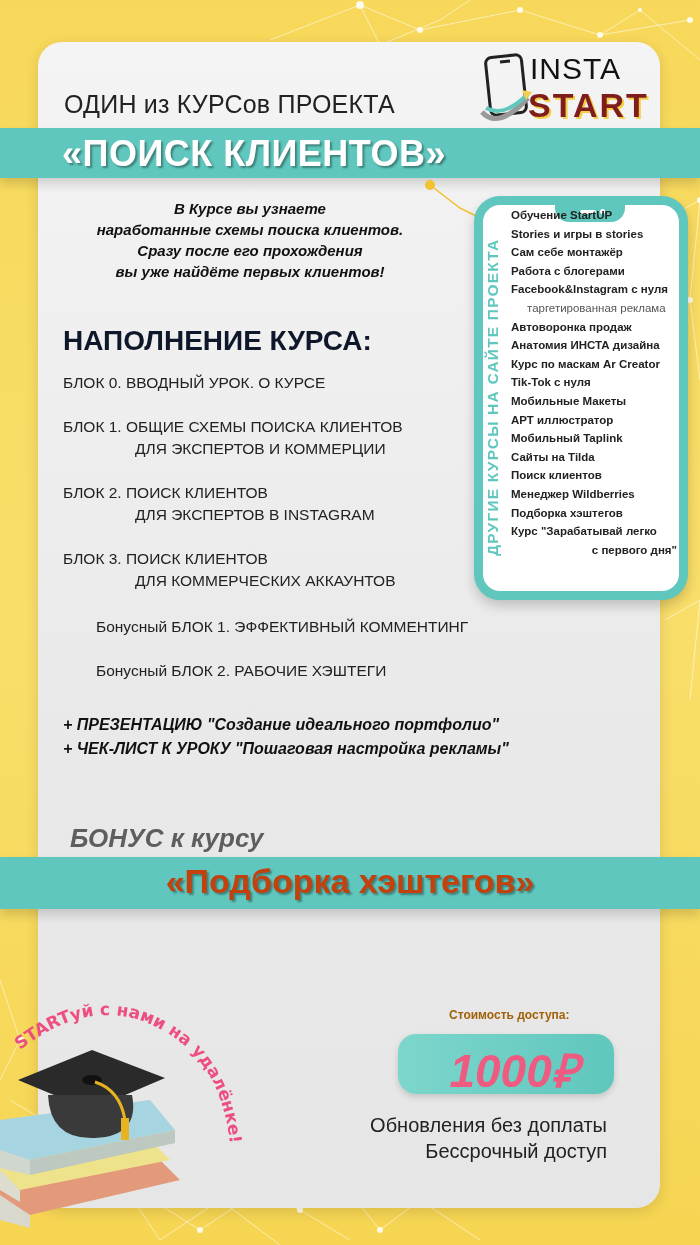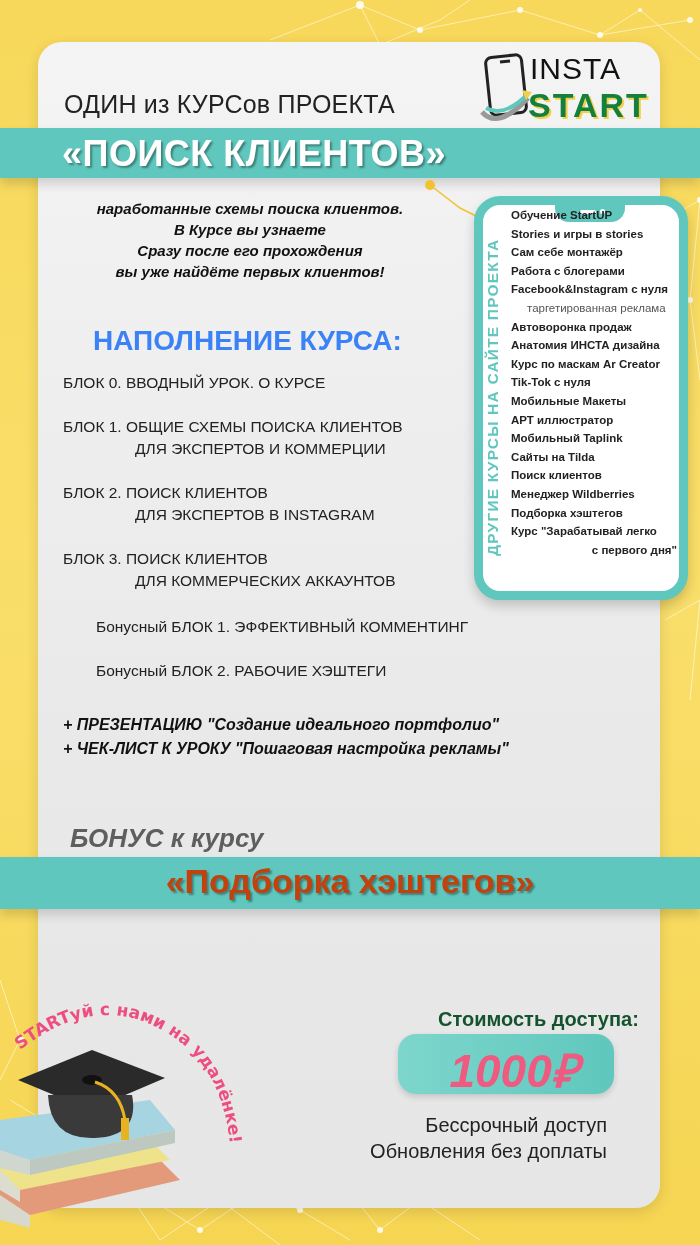--- a/index.html
+++ b/index.html
@@ -15,41 +15,41 @@
     background: linear-gradient(180deg, #f4f4f4 0%, #e9e9e9 60%, #e6e6e6 100%);
     border-radius: 24px;
     box-shadow: 0 4px 14px rgba(0,0,0,0.12);
   }
   .top-line {
     position: absolute; left: 64px; top: 90px;
     font-size: 25px; color: #222; letter-spacing: 0.2px;
   }
   .logo { position: absolute; left: 478px; top: 52px; width: 180px; height: 80px; }
   .logo-insta { position: absolute; left: 52px; top: 0; font-size: 30px; color: #111; letter-spacing: 1px; }
-  .logo-start { position: absolute; left: 50px; top: 34px; font-size: 34px; font-weight: bold; color: #15803d; letter-spacing: 2px; text-shadow: 2px 2px 0 #f3d04a; }
+  .logo-start { position: absolute; left: 50px; top: 34px; font-size: 34px; font-weight: bold; color: #7f1d1d; letter-spacing: 2px; text-shadow: 2px 2px 0 #f3d04a; }
   .band {
     position: absolute; left: 0; width: 700px; background: #5fc7bd;
     box-shadow: 0 6px 10px rgba(0,0,0,0.15);
   }
   .band-1 { top: 128px; height: 50px; }
   .band-1-text {
     position: absolute; left: 62px; top: 133px; font-size: 36px; font-weight: bold; color: #fff;
     text-shadow: 2px 2px 2px rgba(0,0,0,0.35); letter-spacing: 0.5px;
   }
   .band-2 { top: 857px; height: 52px; }
   .band-2-text {
     position: absolute; left: 0; width: 700px; text-align: center; top: 862px;
     font-size: 34px; font-weight: bold; color: #c2410c; text-shadow: 2px 2px 2px rgba(0,0,0,0.35);
   }
   .intro {
     position: absolute; left: 60px; top: 198px; width: 380px; text-align: center;
     font-size: 15px; font-weight: bold; font-style: italic; color: #111; line-height: 21px;
   }
   .section-title {
-    position: absolute; left: 63px; top: 325px; font-size: 28px; font-weight: bold; color: #3b82f6; margin-left: 30px;
+    position: absolute; left: 63px; top: 325px; font-size: 28px; font-weight: bold; color: #0f172a;
   }
   .blocks { position: absolute; left: 63px; top: 372px; width: 420px; }
   .block { font-size: 15.5px; color: #222; line-height: 22px; margin-bottom: 22px; }
   .block .indent { padding-left: 72px; display: block; }
   .bonus-block { position: absolute; left: 63px; font-size: 15.5px; color: #222; margin-left: 33px; }
   .extras { position: absolute; left: 63px; top: 713px; font-size: 16px; font-weight: bold; font-style: italic; color: #111; line-height: 24px; }
   .bonus-label { position: absolute; left: 70px; top: 823px; font-size: 26px; font-weight: bold; font-style: italic; color: #5e5e5e; }
   .phone {
     position: absolute; left: 474px; top: 196px; width: 214px; height: 404px;
     border: 9px solid #5fc7bd; border-radius: 26px; background: #fff;
@@ -60,21 +60,21 @@
   .notch-dot { position: absolute; left: 117px; top: 4px; width: 5px; height: 5px; background: #fff; border-radius: 50%; }
   .vertical-title {
     position: absolute; left: 484px; top: 556px; width: 340px; transform-origin: 0 0; transform: rotate(-90deg);
     font-size: 15.5px; font-weight: bold; color: #5fc7bd; letter-spacing: 1.2px; white-space: nowrap;
   }
   .course-list { position: absolute; left: 511px; top: 206px; width: 172px; }
   .course-item { font-size: 11.5px; font-weight: bold; color: #222; line-height: 18.6px; white-space: nowrap; }
   .course-item.sub { font-weight: normal; color: #555; padding-left: 16px; }
   .course-item.right { text-align: right; padding-right: 6px; }
   .connector { position: absolute; left: 0; top: 0; pointer-events: none; }
-  .price-label { position: absolute; left: 438px; top: 1008px; font-size: 20px; font-weight: bold; color: #14532d; }
+  .price-label { position: absolute; left: 449px; top: 1008px; font-size: 12px; font-weight: bold; color: #a16207; }
   .price-pill {
     position: absolute; left: 398px; top: 1034px; width: 216px; height: 60px;
     background: linear-gradient(90deg, #7dd6cc, #5fc7bd); border-radius: 18px;
     box-shadow: 0 3px 6px rgba(0,0,0,0.15);
   }
   .price-value { position: absolute; left: 0; width: 232px; text-align: center; top: 4px; font-size: 46px; font-weight: bold; font-style: italic; color: #ee5a80; }
   .access-lines { position: absolute; left: 300px; top: 1112px; width: 307px; text-align: right; font-size: 20px; color: #222; line-height: 26px; }
   .books { position: absolute; left: 0; top: 1050px; width: 190px; height: 180px; }
   .slogan { position: absolute; left: 0; top: 0; pointer-events: none; }
 </style>
@@ -129,22 +129,22 @@
 <div class="band band-1"></div>
 <div class="band-1-text">«ПОИСК КЛИЕНТОВ»</div>
 
 <svg class="connector" width="700" height="300">
   <polyline points="430,185 460,208 480,218" stroke="#f2c230" stroke-width="1.5" fill="none"></polyline>
   <circle cx="430" cy="185" r="5" fill="#f2c230"></circle>
   <circle cx="480" cy="218" r="5" fill="#f2c230"></circle>
 </svg>
 
 <div class="intro">
+  <div>В Курсе вы узнаете</div>
   <div>наработанные схемы поиска клиентов.</div>
-  <div>В Курсе вы узнаете</div>
   <div>Сразу после его прохождения</div>
   <div>вы уже найдёте первых клиентов!</div>
 </div>
 
 <div class="section-title">НАПОЛНЕНИЕ КУРСА:</div>
 
 <div class="blocks">
   <div class="block">
     <span>БЛОК 0. ВВОДНЫЙ УРОК. О КУРСЕ</span>
   </div>
@@ -200,22 +200,22 @@
 
 <div class="bonus-label">БОНУС к курсу</div>
 <div class="band band-2"></div>
 <div class="band-2-text">«Подборка хэштегов»</div>
 
 <div class="price-label">Стоимость доступа:</div>
 <div class="price-pill">
   <div class="price-value">1000₽</div>
 </div>
 <div class="access-lines">
+  <div>Обновления без доплаты</div>
   <div>Бессрочный доступ</div>
-  <div>Обновления без доплаты</div>
 </div>
 
 <svg class="books" viewBox="0 0 190 180">
   <polygon points="0,120 150,100 180,130 30,165 0,160" fill="#e39a7a"></polygon>
   <polygon points="0,145 30,165 30,178 0,170" fill="#d8d8cc"></polygon>
   <polygon points="0,100 140,80 170,110 20,140 0,135" fill="#eee28a"></polygon>
   <polygon points="0,120 20,140 20,152 0,140" fill="#dcdccf"></polygon>
   <polygon points="0,70 150,50 175,80 30,110 0,102" fill="#a6d4e0"></polygon>
   <polygon points="0,100 30,110 30,125 0,118" fill="#cfd7cf"></polygon>
   <polygon points="30,110 175,80 175,93 30,125" fill="#bcc8c0"></polygon>

